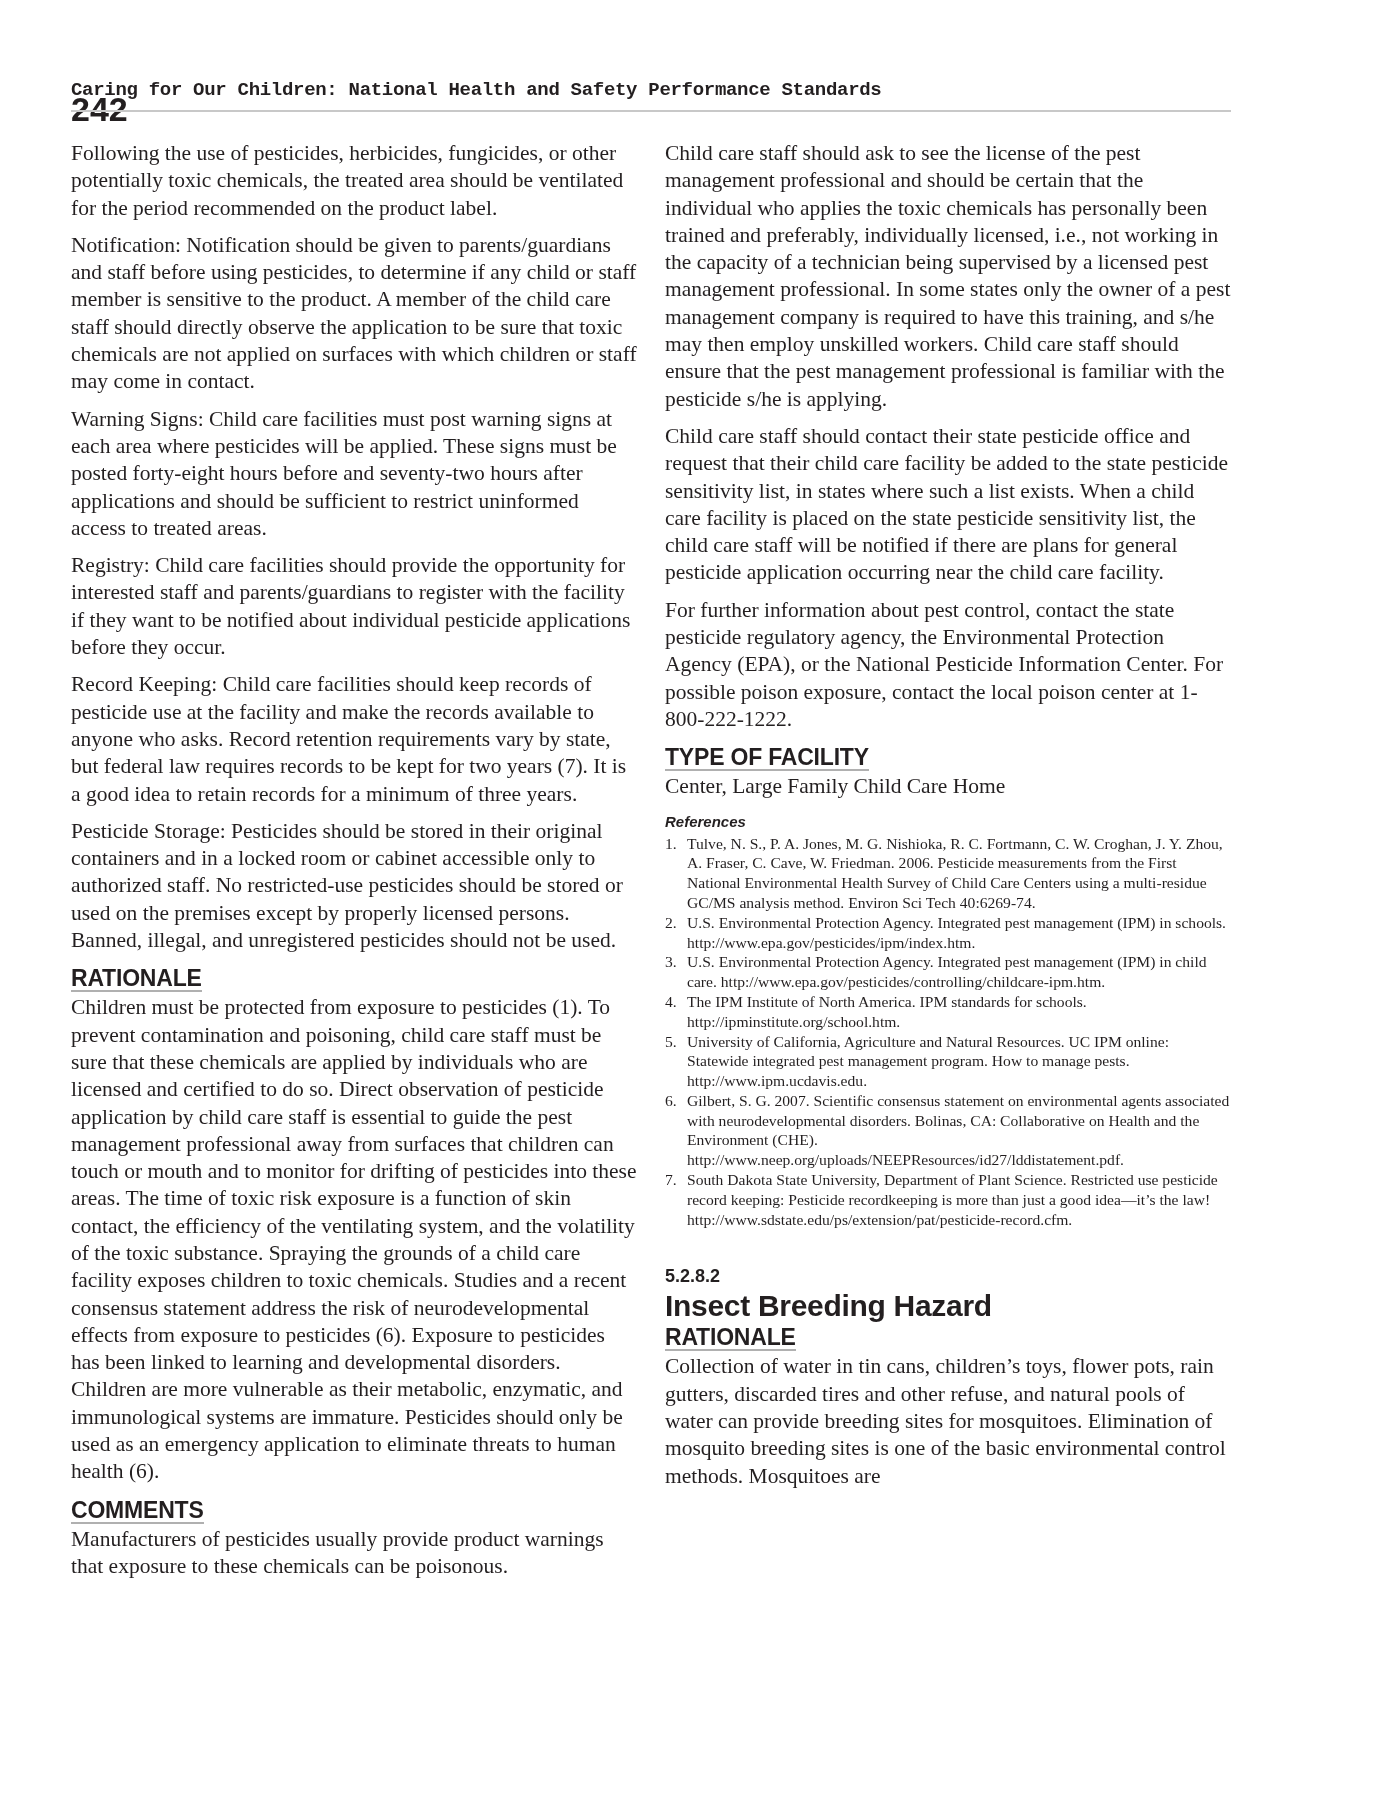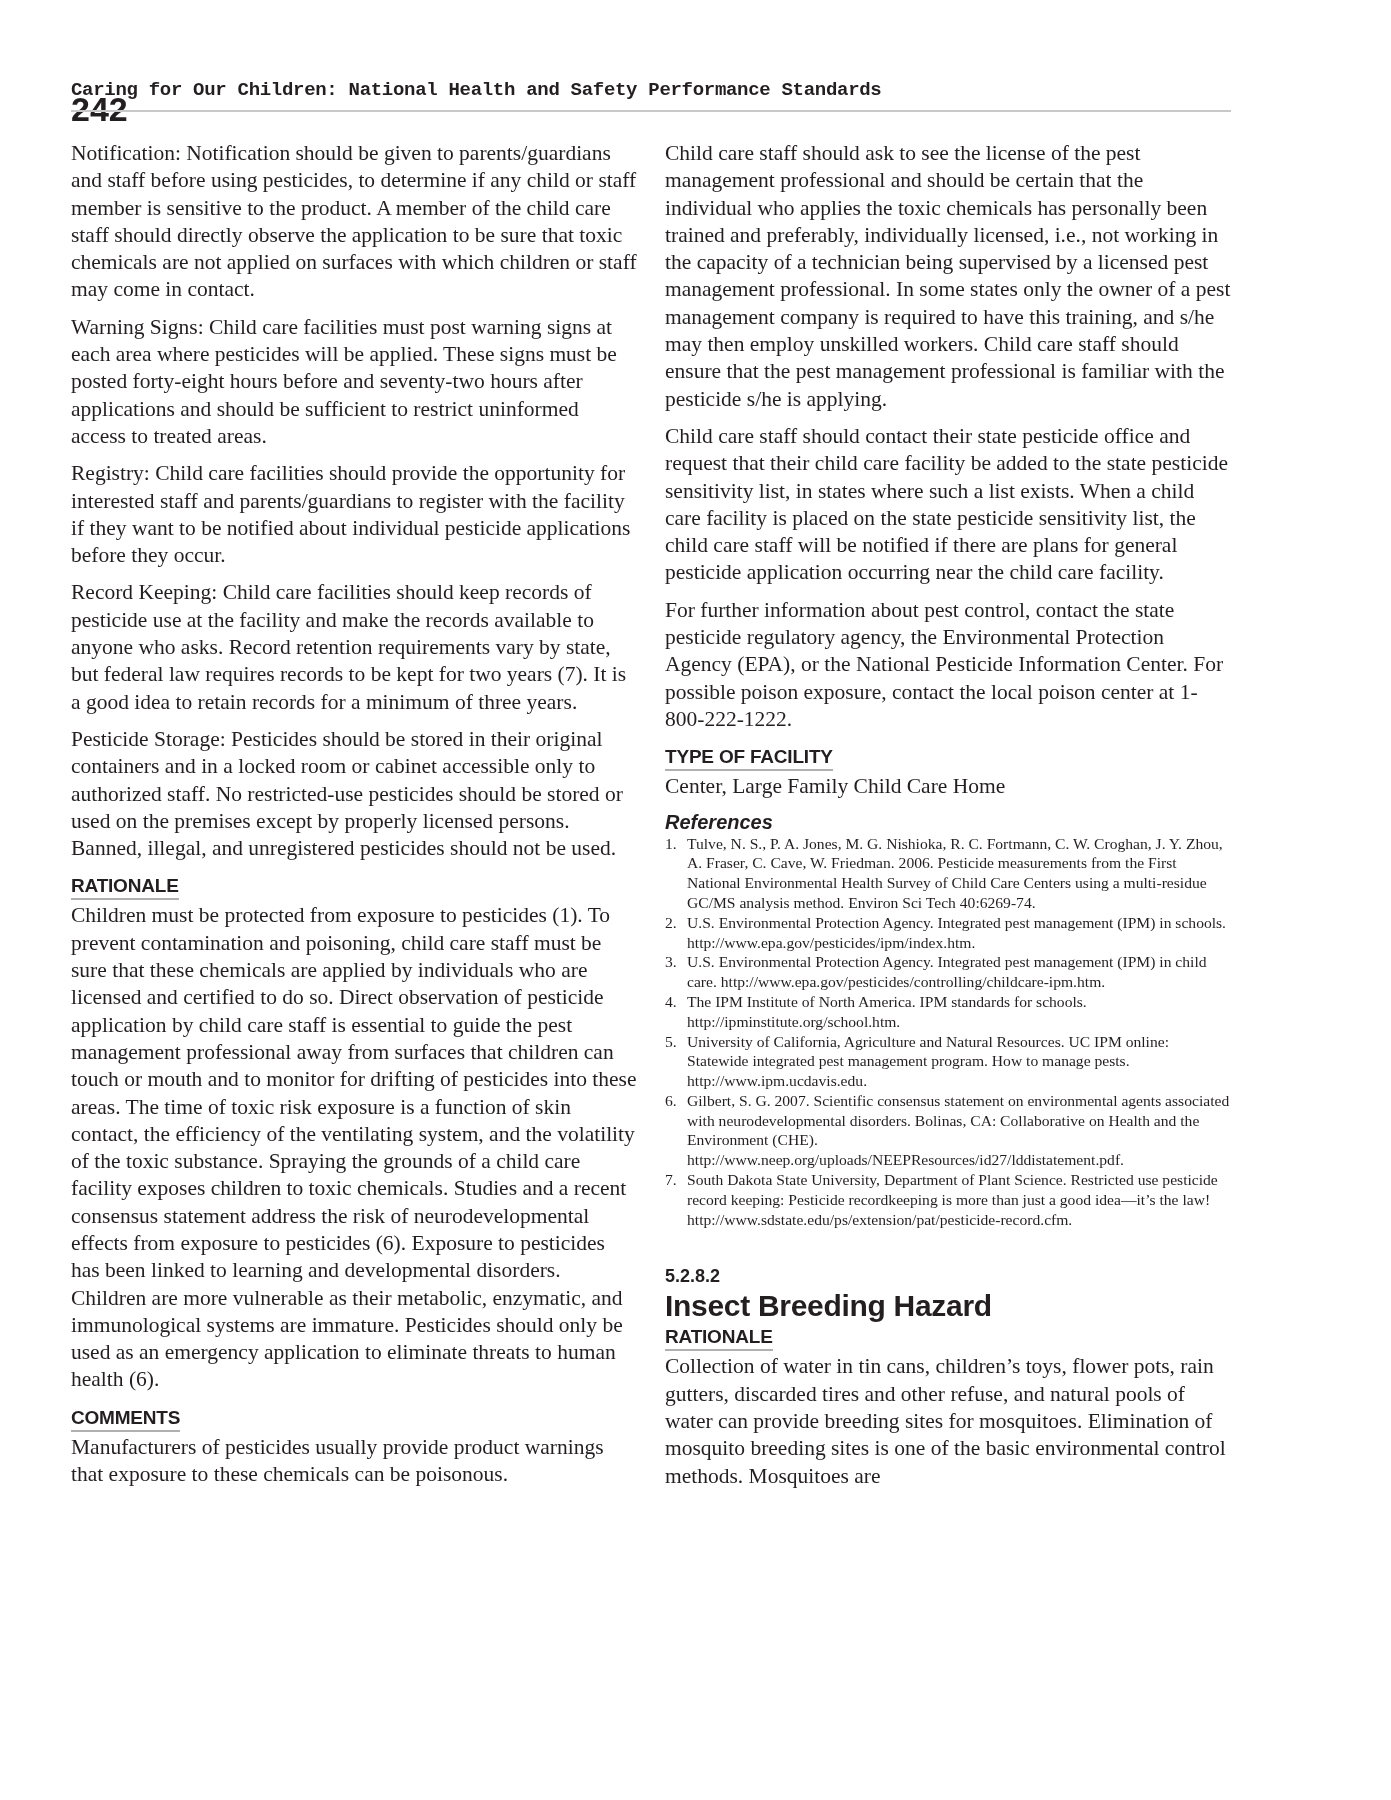--- a/index.html
+++ b/index.html
@@ -4,36 +4,37 @@
 <style>
   html, body { margin: 0; padding: 0; background: #ffffff; }
   body { width: 1391px; height: 1800px; position: relative; overflow: hidden; color: #231f20; }
   .page-num { position: absolute; left: 71px; top: 45px; font-family: "Liberation Sans", sans-serif; font-weight: bold; font-size: 34px; letter-spacing: 0; margin-top: 45px; }
   .running-head { position: absolute; left: 71px; top: 79px; font-family: Liberation Mono, monospace; font-weight: bold; font-size: 19px; letter-spacing: -0.3px; }
   .head-rule { position: absolute; left: 71px; top: 110px; width: 1160px; height: 2px; background: #c8c8c8; }
   .col { position: absolute; top: 140px; font-family: "Liberation Serif", serif; font-size: 21.5px; line-height: 27.3px; }
   .col.left { left: 71px; width: 566px; }
   .col.right { left: 665px; width: 566px; }
   .col p { margin: 0 0 10px 0; }
-  .section-label { display: inline-block; font-family: "Liberation Sans", sans-serif; font-weight: bold; font-size: 19px; line-height: 24px; border-bottom: 2px solid #b0b0b0; margin: 2px 0 2px 0; letter-spacing: -0.2px; }
-  .refs-title { font-family: "Liberation Sans", sans-serif; font-weight: bold; font-style: italic; font-size: 20px; line-height: 22px; margin: 2px 0 1px 0; }
+  .section-label { display: inline-block; font-family: "Liberation Sans", sans-serif; font-weight: bold; font-size: 23px; line-height: 24px; border-bottom: 2px solid #b0b0b0; margin: 2px 0 2px 0; letter-spacing: -0.2px; }
+  .refs-title { font-family: "Liberation Sans", sans-serif; font-weight: bold; font-style: italic; font-size: 15px; line-height: 22px; margin: 2px 0 1px 0; }
   .refs { list-style: none; padding: 0; margin: 0; font-size: 15.6px; line-height: 19.8px; }
   .refs li { position: relative; padding-left: 22px; }
   .refs li .num { position: absolute; left: 0; top: 0; }
   .std-num { font-family: "Liberation Sans", sans-serif; font-weight: bold; font-size: 18px; line-height: 30px; margin-top: 32px; }
   .std-title { font-family: "Liberation Sans", sans-serif; font-weight: bold; font-size: 30px; line-height: 30px; margin-bottom: 2px; letter-spacing: -0.3px; }
 </style>
 </head>
 <body>
 
 <div class="page-num">242</div>
 <div class="running-head">Caring for Our Children: National Health and Safety Performance Standards</div>
 <div class="head-rule"></div>
 
 <div class="col left">
+  <p>Following the use of pesticides, herbicides, fungicides, or other potentially toxic chemicals, the treated area should be ventilated for the period recommended on the product label.</p>
   <p>Notification: Notification should be given to parents/guardians and staff before using pesticides, to determine if any child or staff member is sensitive to the product. A member of the child care staff should directly observe the application to be sure that toxic chemicals are not applied on surfaces with which children or staff may come in contact.</p>
   <p>Warning Signs: Child care facilities must post warning signs at each area where pesticides will be applied. These signs must be posted forty-eight hours before and seventy-two hours after applications and should be sufficient to restrict uninformed access to treated areas.</p>
   <p>Registry: Child care facilities should provide the opportunity for interested staff and parents/guardians to register with the facility if they want to be notified about individual pesticide applications before they occur.</p>
   <p>Record Keeping: Child care facilities should keep records of pesticide use at the facility and make the records available to anyone who asks. Record retention requirements vary by state, but federal law requires records to be kept for two years (7). It is a good idea to retain records for a minimum of three years.</p>
   <p>Pesticide Storage: Pesticides should be stored in their original containers and in a locked room or cabinet accessible only to authorized staff. No restricted-use pesticides should be stored or used on the premises except by properly licensed persons. Banned, illegal, and unregistered pesticides should not be used.</p>
 
   <div class="section-label">RATIONALE</div>
   <p>Children must be protected from exposure to pesticides (1). To prevent contamination and poisoning, child care staff must be sure that these chemicals are applied by individuals who are licensed and certified to do so. Direct observation of pesticide application by child care staff is essential to guide the pest management professional away from surfaces that children can touch or mouth and to monitor for drifting of pesticides into these areas. The time of toxic risk exposure is a function of skin contact, the efficiency of the ventilating system, and the volatility of the toxic substance. Spraying the grounds of a child care facility exposes children to toxic chemicals. Studies and a recent consensus statement address the risk of neurodevelopmental effects from exposure to pesticides (6). Exposure to pesticides has been linked to learning and developmental disorders. Children are more vulnerable as their metabolic, enzymatic, and immunological systems are immature. Pesticides should only be used as an emergency application to eliminate threats to human health (6).</p>
 
   <div class="section-label">COMMENTS</div>

